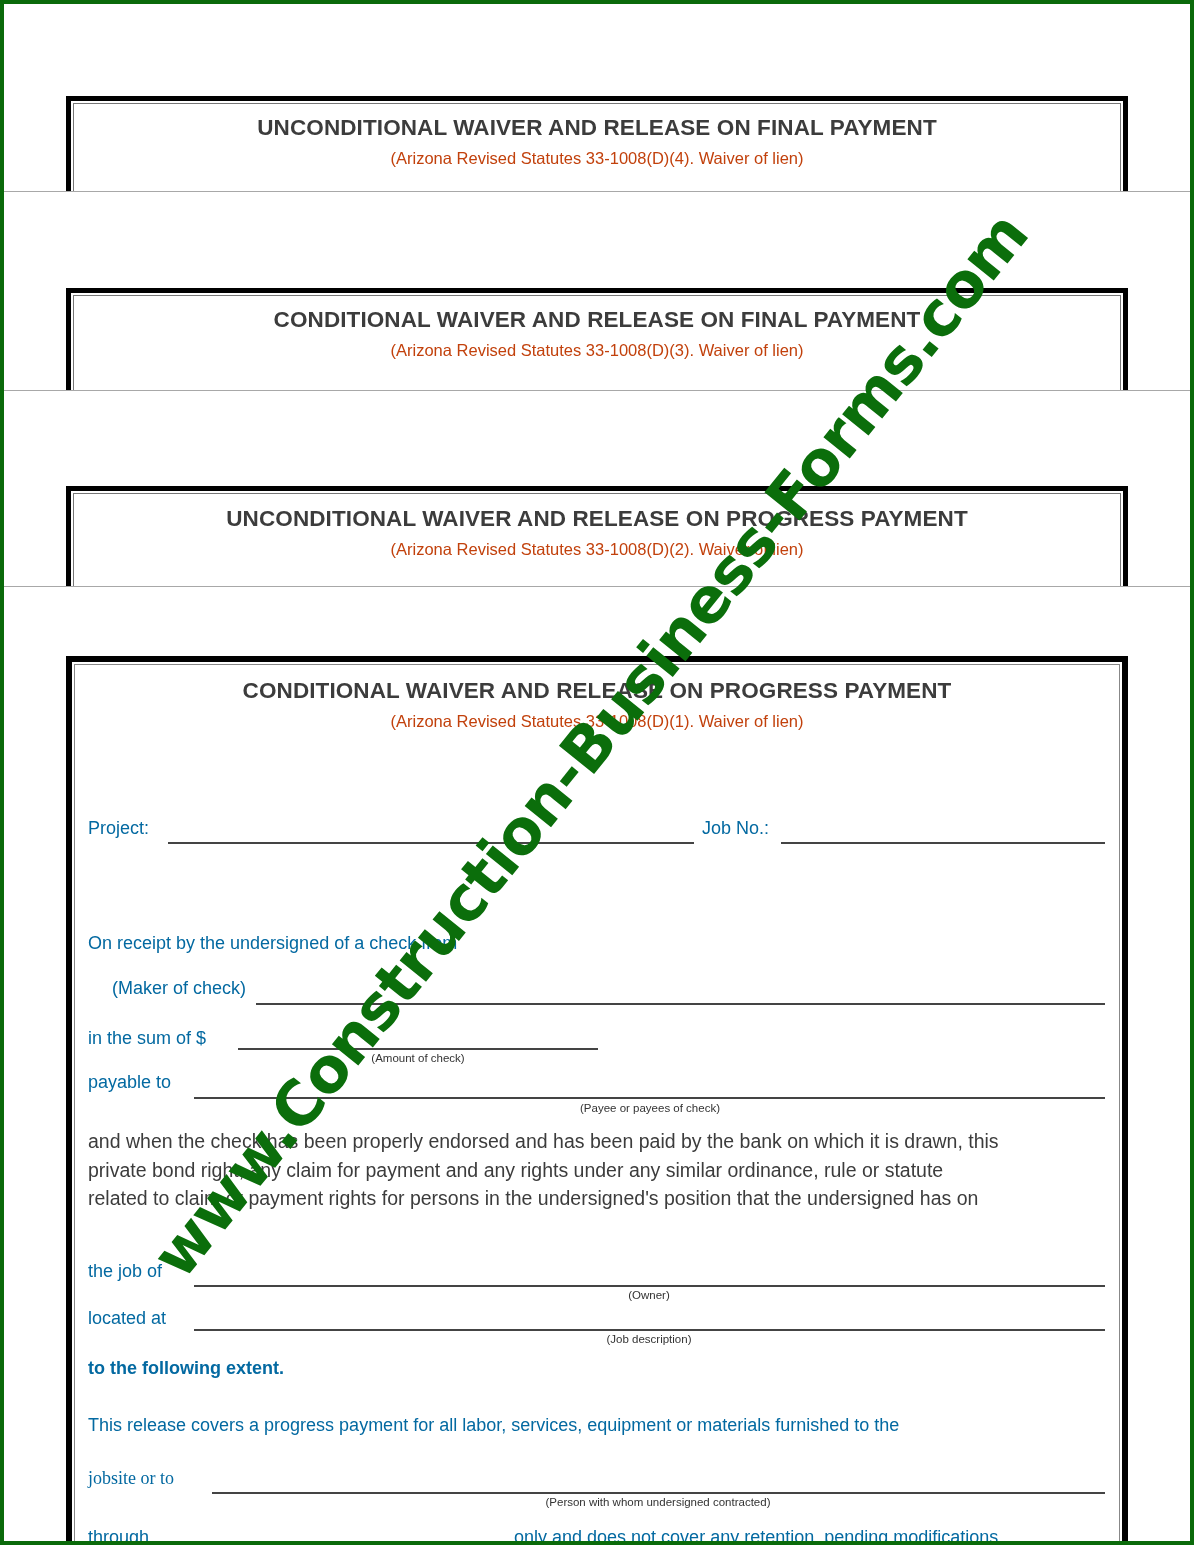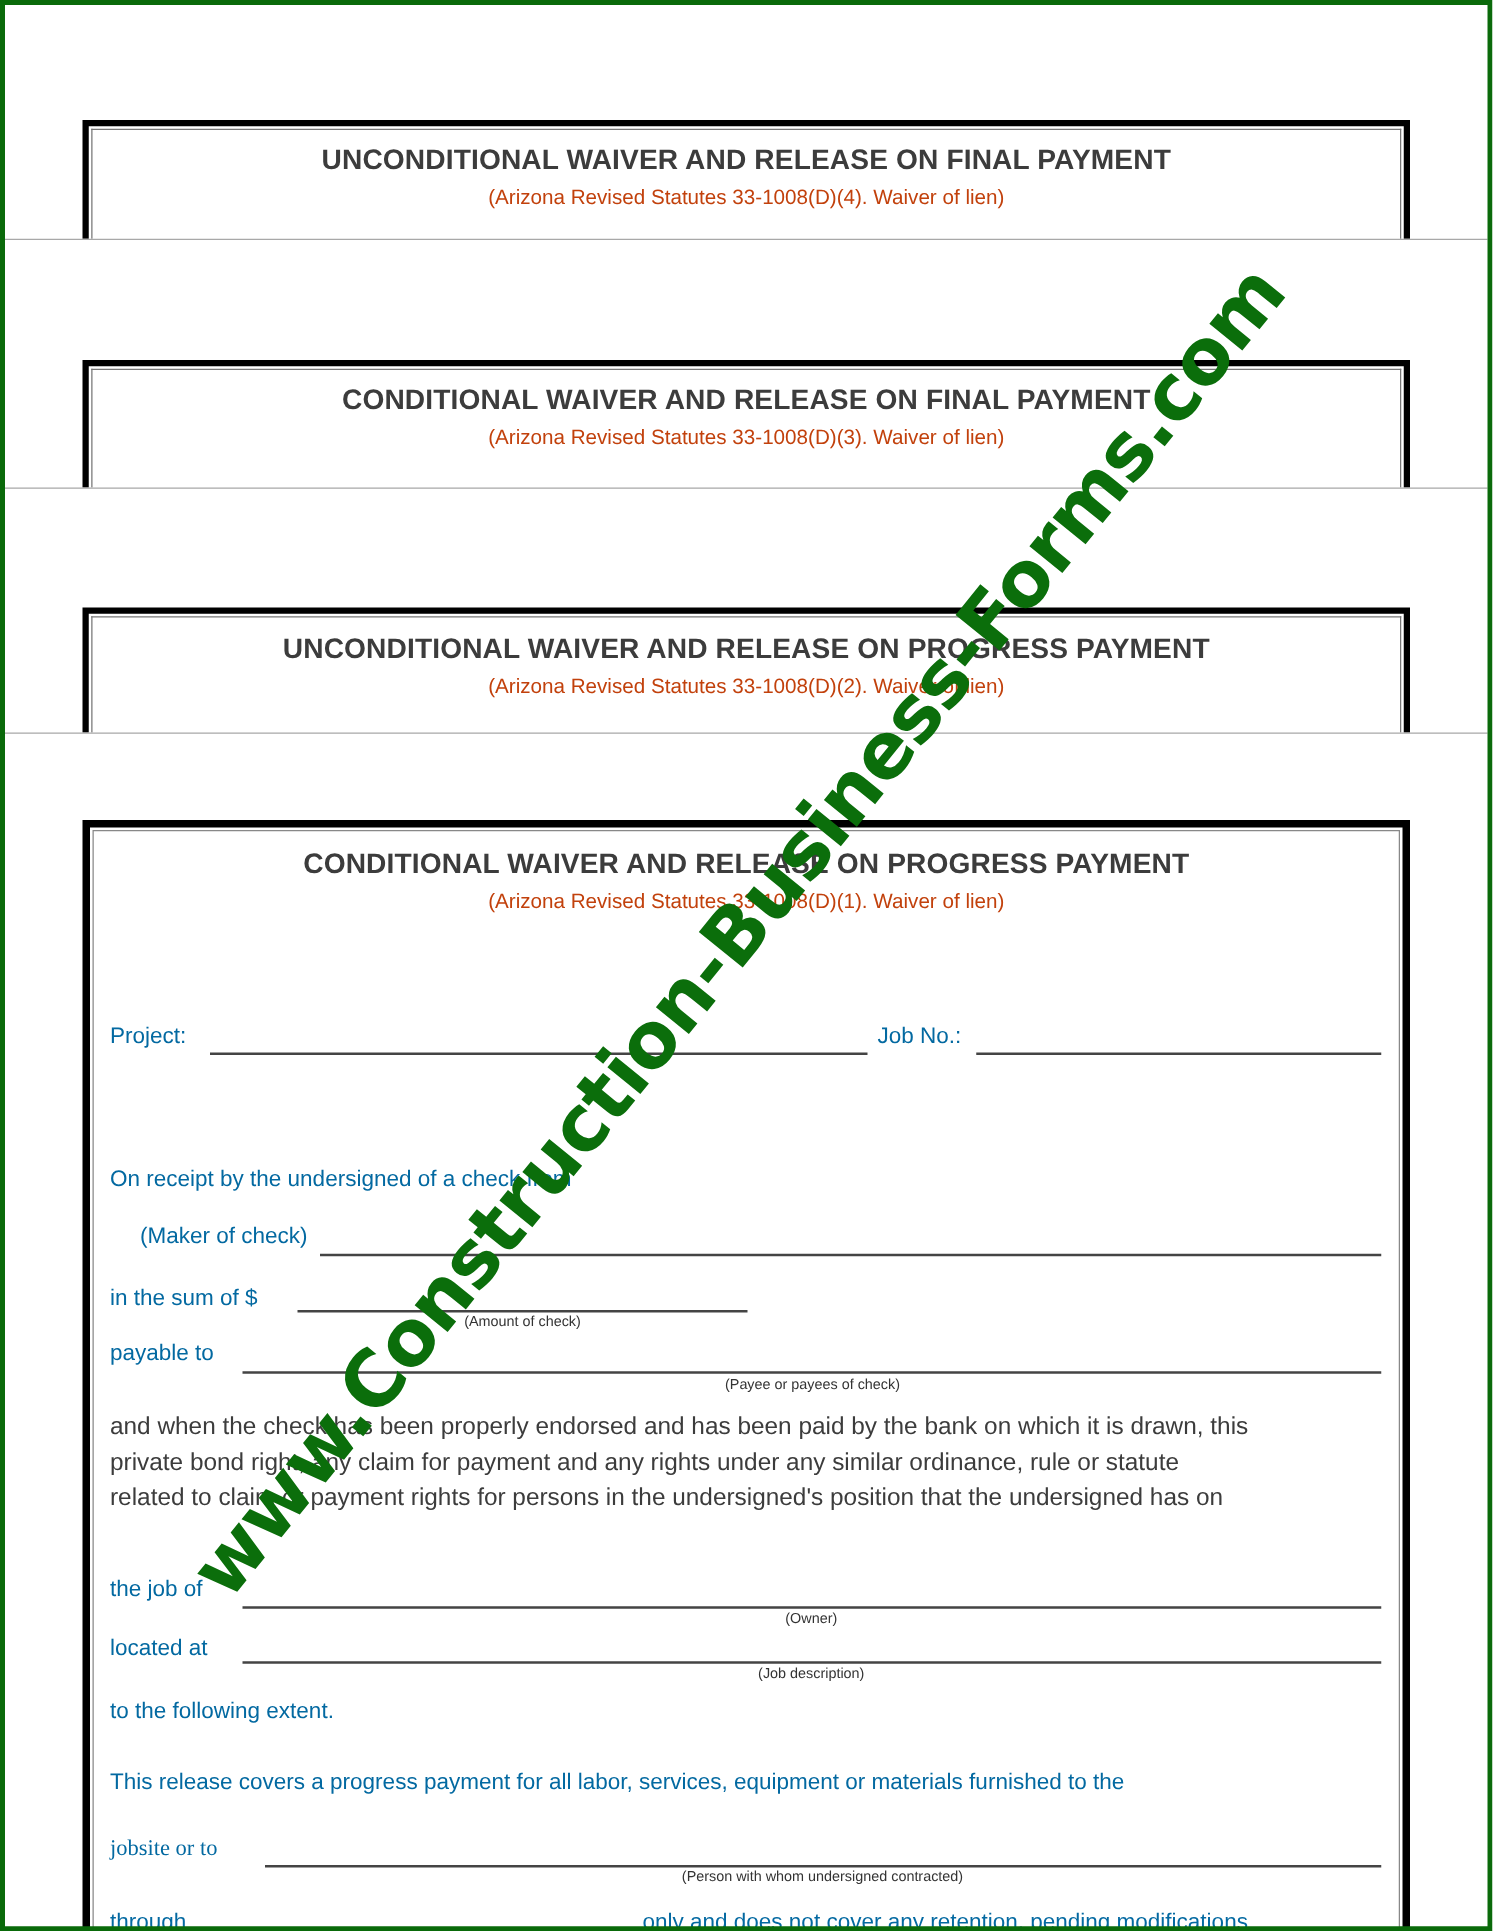--- a/index.html
+++ b/index.html
@@ -111,21 +111,21 @@
 </div>
 
 <div class="txt" style="left:88px;top:1261px;">the job of</div>
 <div class="line" style="left:194px;top:1285px;width:911px;"></div>
 <div class="caption" style="left:599px;top:1289px;width:100px;">(Owner)</div>
 
 <div class="txt" style="left:88px;top:1308px;">located at</div>
 <div class="line" style="left:194px;top:1329px;width:911px;"></div>
 <div class="caption" style="left:589px;top:1333px;width:120px;">(Job description)</div>
 
-<div class="txt" style="left:88px;top:1358px;">to the following extent.</div>
+<div class="txt" style="left:88px;top:1358px;font-weight:bold;">to the following extent.</div>
 
 <div class="txt" style="left:88px;top:1415px;">This release covers a progress payment for all labor, services, equipment or materials furnished to the</div>
 
 <div class="txt" style="left:88px;top:1468px;font-family:Liberation Serif, serif;">jobsite or to</div>
 <div class="line" style="left:212px;top:1492px;width:893px;"></div>
 <div class="caption" style="left:518px;top:1496px;width:280px;">(Person with whom undersigned contracted)</div>
 
 <div class="txt" style="left:88px;top:1527px;">through</div>
 <div class="txt" style="left:514px;top:1527px;">only and does not cover any retention, pending modifications</div>
 

